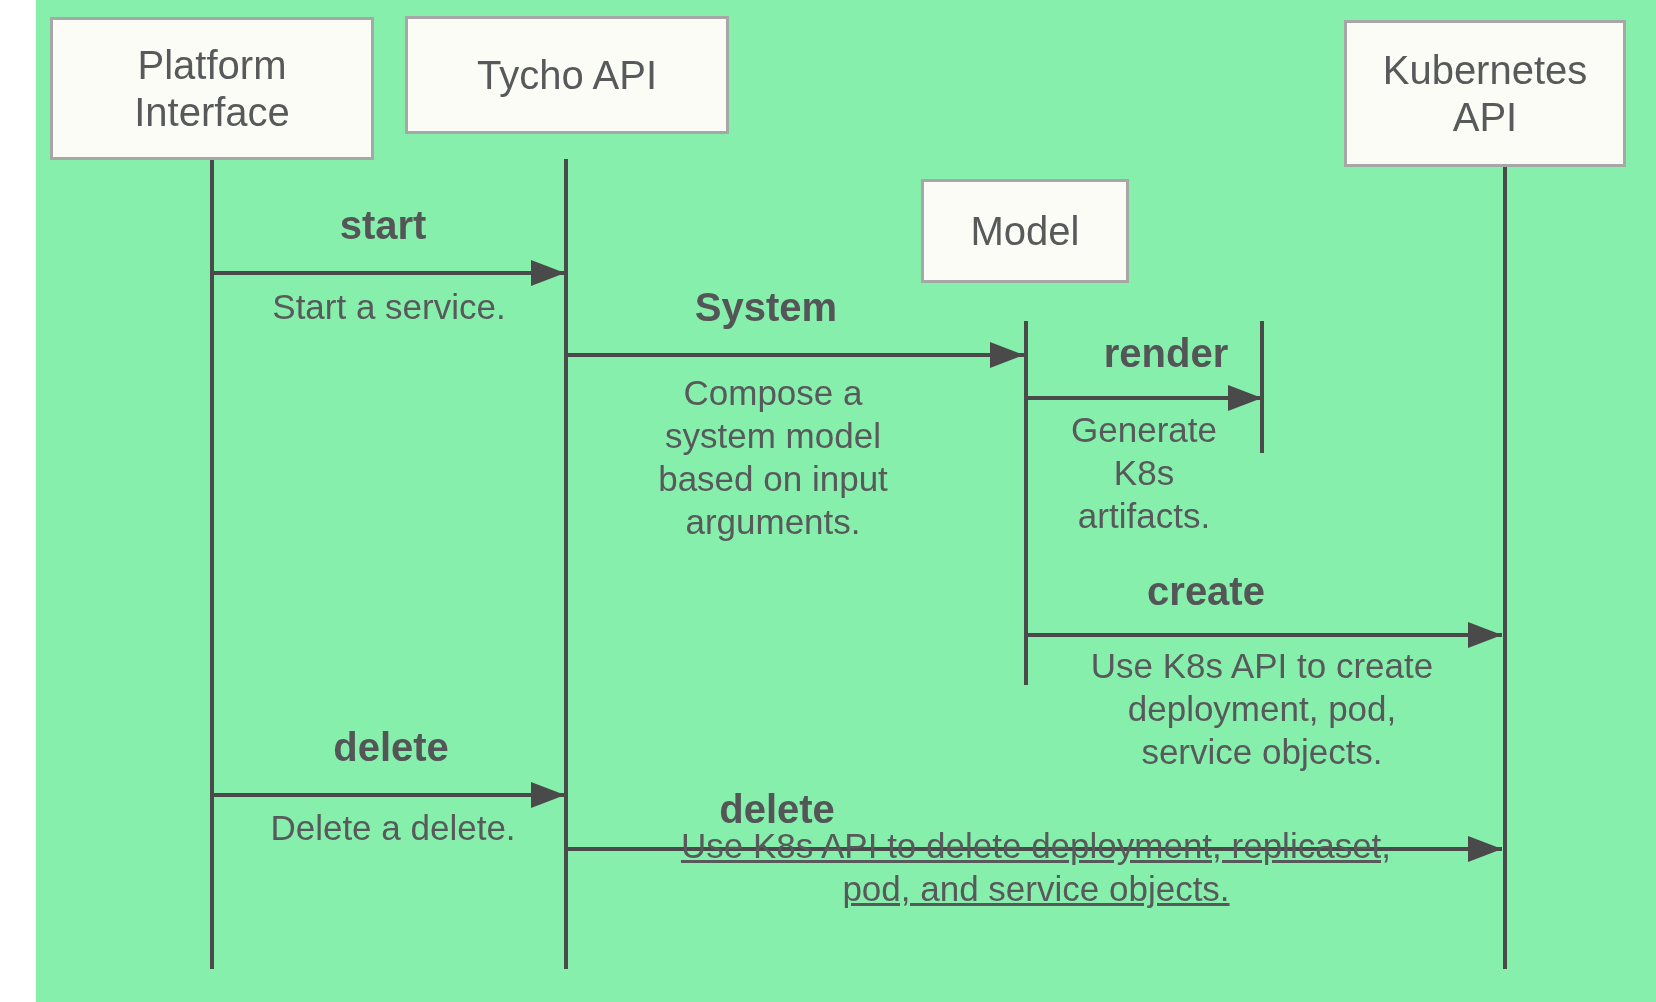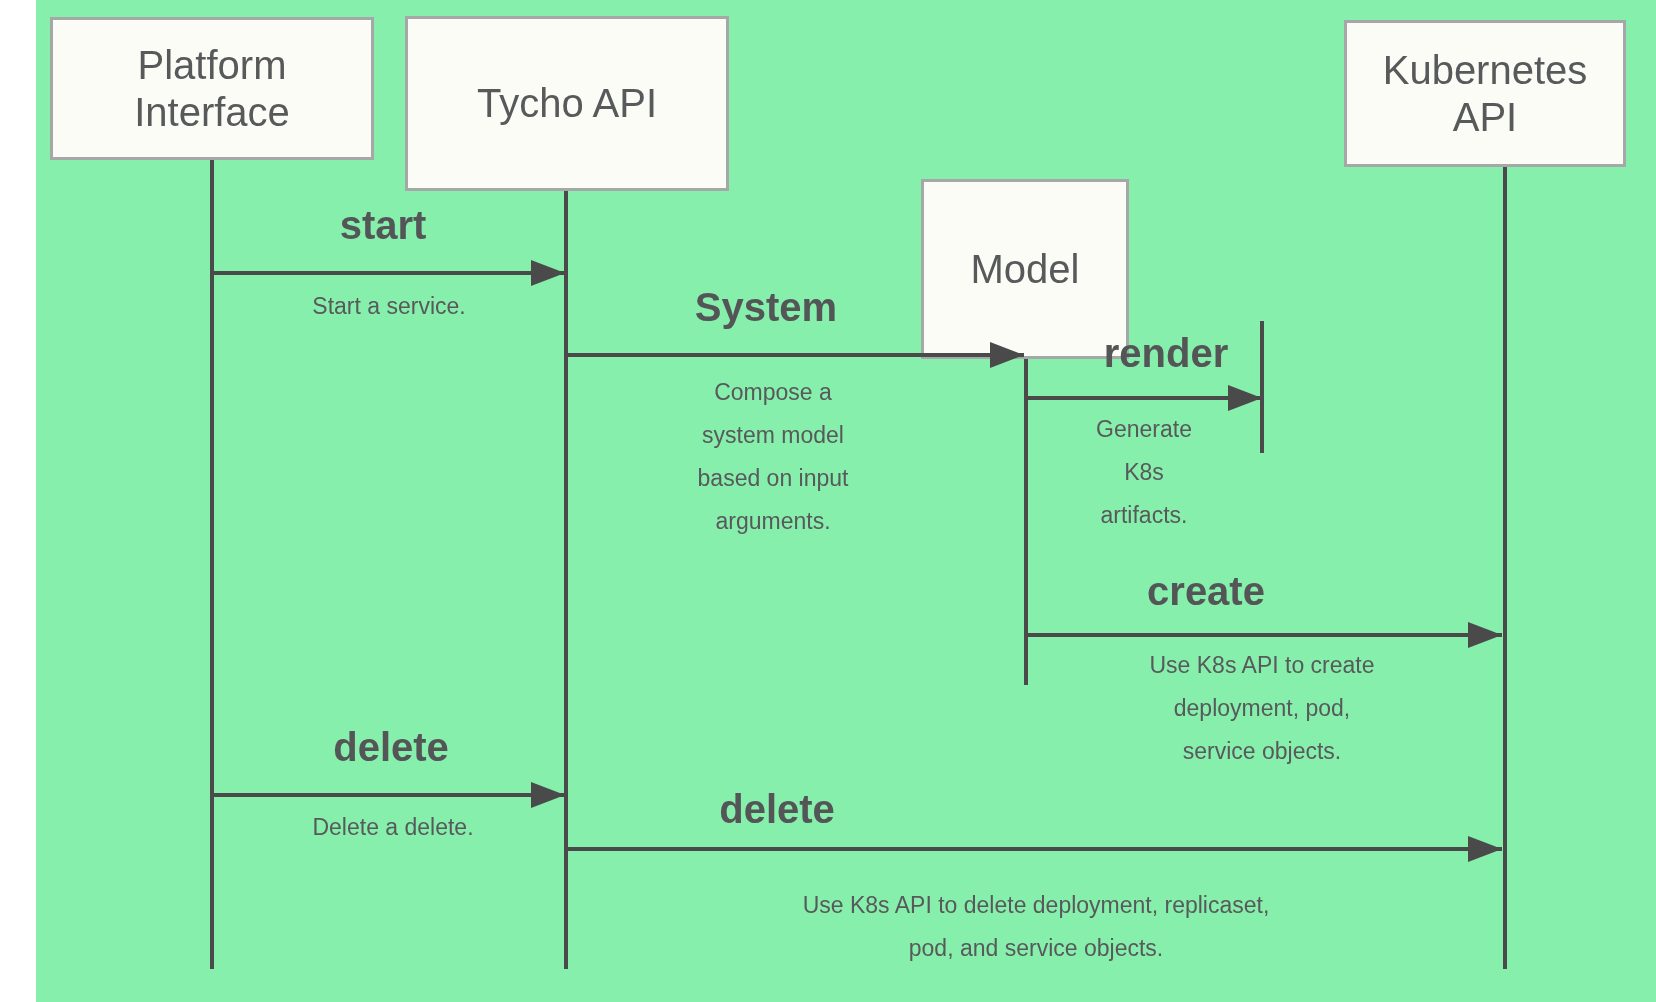--- a/index.html
+++ b/index.html
@@ -62,46 +62,46 @@
     font-size: 40px;
     font-weight: bold;
     line-height: 46px;
     white-space: pre;
     text-align: center;
   }
   .msg-desc {
     position: absolute;
     transform: translateX(-50%);
     color: var(--text);
-    font-size: 23px;
+    font-size: 35px;
     line-height: 43px;
     white-space: pre;
     text-align: center;
   }
 </style>
 </head>
 <body>
 
 <div id="canvas" style="--line: #4a4a4b; --text: #58595b; --box-fill: #fafcf5; --box-border: #a6a8a8; background: #86efac; margin-left: 36px;">
   <div class="lifeline" style="left: 174px; top: 160px; height: 809px;"></div>
 
   <div class="actor-box" style="left: 14px; top: 17px; width: 324px; height: 143px;">
     <span class="actor-label">Platform
 Interface</span>
   </div>
 
   <div class="lifeline" style="left: 528px; top: 159px; height: 810px;"></div>
 
-  <div class="actor-box" style="left: 369px; top: 16px; width: 324px; height: 175px; justify-content: center;">
+  <div class="actor-box" style="left: 369px; top: 16px; width: 324px; height: 118px; justify-content: center;">
     <span class="actor-label">Tycho API</span>
   </div>
 
   <div class="lifeline" style="left: 988px; top: 321px; height: 364px;"></div>
 
-  <div class="actor-box" style="left: 885px; top: 179px; width: 208px; height: 180px;">
+  <div class="actor-box" style="left: 885px; top: 179px; width: 208px; height: 104px;">
     <span class="actor-label">Model</span>
   </div>
 
   <div class="lifeline" style="left: 1224px; top: 321px; height: 132px;"></div>
 
 
   <div class="lifeline" style="left: 1467px; top: 167px; height: 802px;"></div>
 
   <div class="actor-box" style="left: 1308px; top: 20px; width: 282px; height: 147px;">
     <span class="actor-label">Kubernetes
@@ -153,16 +153,16 @@
       <span class="msg-arrowhead"></span>
     </div>
     <div class="msg-desc" style="left: 357px; top: 806px;">Delete a delete.</div>
   </div>
 
   <div class="message">
     <div class="msg-label" style="left: 741px; top: 786px;">delete</div>
     <div class="msg-line" style="left: 530px; top: 847px; width: 936px;">
       <span class="msg-arrowhead"></span>
     </div>
-    <div class="msg-desc" style="left: 1000px; top: 884px;">Use K8s API to delete deployment, replicaset,
+    <div class="msg-desc" style="left: 1000px; top: 824px; text-decoration: underline;">Use K8s API to delete deployment, replicaset,
 pod, and service objects.</div>
   </div>
 </div>
 
 </body></html>

